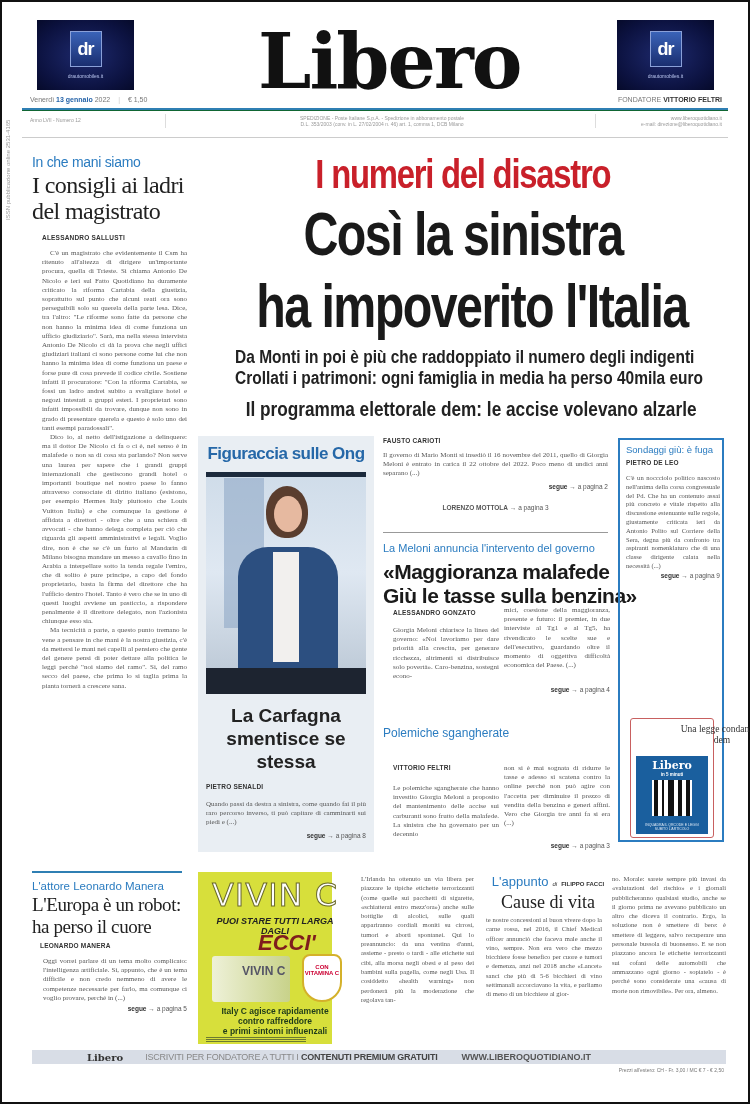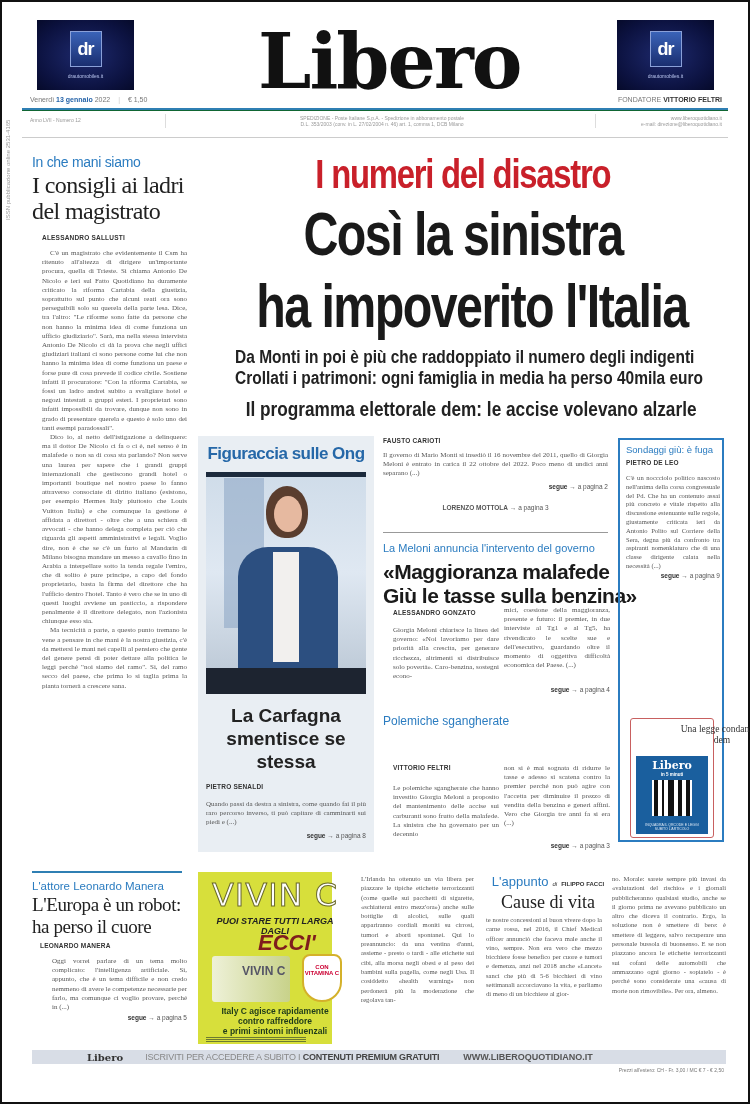--- a/index.html
+++ b/index.html
@@ -179,25 +179,25 @@
 <div class="abs byline" style="left:393px; top:609px;">ALESSANDRO GONZATO</div>
 <div class="abs body-text" style="left:393px; top:626px; width:106px;">Giorgia Meloni chiarisce la linea del governo: «Noi lavoriamo per dare priorità alla crescita, per generare ricchezza, altrimenti si distribuisce solo povertà». Caro-benzina, sostegni econo-</div>
 <div class="abs body-text" style="left:504px; top:606px; width:106px;">mici, coesione della maggioranza, presente e futuro: il premier, in due interviste al Tg1 e al Tg5, ha rivendicato le scelte sue e dell'esecutivo, guardando oltre il momento di oggettiva difficoltà economica del Paese. (...)</div>
 <div class="abs segue" style="left:504px; top:686px; width:106px;">
   <b>segue</b>
   <span> → </span>
   <span>a pagina 4</span>
 </div>
 
 <div class="abs" style="left:383px; top:714px; width:230px;">
-  <div style="font:12px 'Liberation Sans', sans-serif; color:#2b7cc0;">Polemiche sgangherate</div>
+  <div style="font:12px 'Liberation Sans', sans-serif; color:#2b7cc0;margin-top:12px;">Polemiche sgangherate</div>
 </div>
 <div class="abs byline" style="left:393px; top:764px;">VITTORIO FELTRI</div>
 <div class="abs body-text" style="left:393px; top:784px; width:106px;">Le polemiche sgangherate che hanno investito Giorgia Meloni a proposito del mantenimento delle accise sui carburanti sono frutto della malafede. La sinistra che ha governato per un decennio</div>
-<div class="abs body-text" style="left:504px; top:764px; width:106px;">non si è mai sognata di ridurre le tasse e adesso si scatena contro la premier perché non può agire con l'accetta per diminuire il prezzo di vendita della benzina e generi affini. Vero che Giorgia tre anni fa si era (...)</div>
+<div class="abs body-text" style="left:504px; top:764px; width:106px;">non si è mai sognata di ridurre le tasse e adesso si scatena contro la online perché non può agire con l'accetta per diminuire il prezzo di vendita della benzina e generi affini. Vero che Giorgia tre anni fa si era (...)</div>
 <div class="abs segue" style="left:504px; top:842px; width:106px;">
   <b>segue</b>
   <span> → </span>
   <span>a pagina 3</span>
 </div>
 
 <div class="sidebar-box"></div>
 <div class="abs" style="left:626px; top:444px; width:94px;">
   <div style="font:9.5px 'Liberation Sans', sans-serif; color:#2b7cc0;">Sondaggi giù: è fuga</div>
   <div class="byline" style="margin:4px 0 8px 0;">PIETRO DE LEO</div>
@@ -218,21 +218,21 @@
 <div class="qr" style="background:
        linear-gradient(90deg, transparent 0 2px, #111 2px 6px, transparent 6px 10px, #111 10px 12px, transparent 12px 16px, #111 16px 22px, transparent 22px 26px, #111 26px 30px, transparent 30px 34px, #111 34px 38px, transparent 38px),
        linear-gradient(0deg, #fff 0 3px, transparent 3px 7px, #fff 7px 11px, transparent 11px 15px, #fff 15px 18px, transparent 18px 24px, #fff 24px 28px, transparent 28px 32px, #fff 32px 36px),
        #fff;"></div>
 
 <div class="hr" style="left:32px; top:871px; width:150px; height:2px;"></div>
 <div class="abs" style="left:32px; top:880px; width:155px;">
   <div style="font:11.5px 'Liberation Sans', sans-serif; color:#2b7cc0; white-space:nowrap;">L'attore Leonardo Manera</div>
   <div style="font:19px/22px 'Liberation Serif', serif; color:#222; margin-top:2px; letter-spacing:-0.4px;">L'Europa è un robot: ha perso il cuore</div>
   <div class="byline" style="margin:4px 0 8px 8px;">LEONARDO MANERA</div>
-  <div class="body-text" style="margin-left:20px;">Oggi vorrei parlare di un tema molto complicato: l'intelligenza artificiale. Sì, appunto, che è un tema difficile e non credo nemmeno di avere le competenze necessarie per farlo, ma comunque ci voglio provare, perché in (...)</div>
+  <div class="body-text" style="margin-left:11px;">Oggi vorrei parlare di un tema molto complicato: l'intelligenza artificiale. Sì, appunto, che è un tema difficile e non credo nemmeno di avere le competenze necessarie per farlo, ma comunque ci voglio provare, perché in (...)</div>
   <div class="segue" style="margin-top:2px;">
     <b>segue</b>
     <span> → </span>
     <span>a pagina 5</span>
   </div>
 </div>
 
 <div class="ad-vivin">
   <div class="logo-v">VIVIN C</div>
   <div class="slogan">PUOI STARE TUTTI LARGA DAGLI</div>
@@ -258,18 +258,18 @@
     <span style="font:bold 6px 'Liberation Sans', sans-serif; color:#333;">FILIPPO FACCI</span>
   </div>
   <div style="font:18px 'Liberation Serif', serif; color:#222; margin-top:2px;">Cause di vita</div>
 </div>
 <div class="abs body-text" style="left:486px; top:915px; width:116px; font-size:6.6px; line-height:9.3px;">te nostre concessioni al buon vivere dopo la carne rossa, nel 2016, il Chief Medical officer annunciò che faceva male anche il vino, sempre. Non era vero che mezzo bicchiere fosse benefico per cuore e tumori e demenza, anzi nel 2018 anche «Lancet» sancì che più di 5-6 bicchieri di vino settimanali accorciavano la vita, e parliamo di meno di un bicchiere al gior-</div>
 <div class="abs body-text" style="left:612px; top:874px; width:114px; font-size:6.6px; line-height:9.3px;">no. Morale: sarete sempre più invasi da «valutazioni del rischio» e i giornali pubblicheranno qualsiasi studio, anche se il giorno prima ne avevano pubblicato un altro che diceva il contrario. Ergo, la soluzione non è smettere di bere: è smettere di leggere, salvo recuperare una personale bussola di buonsenso. E se non piazzano ancora le etichette terrorizzanti sui cofani delle automobili che ammazzano ogni giorno - sopiatelo - è perché sono considerate una «causa di morte non rimovibile». Per ora, almeno.</div>
 
 <div class="bottom-bar">
   <span class="mini-logo">Libero</span>
   <span class="cta">
-    <span>ISCRIVITI PER ACCEDERE A SUBITO I</span>
+    <span>ISCRIVITI PER FONDATORE A TUTTI I</span>
     <b>CONTENUTI PREMIUM GRATUITI</b>
   </span>
   <span class="url">WWW.LIBEROQUOTIDIANO.IT</span>
 </div>
 <div class="price-note">Prezzi all'estero: CH - Fr. 3,00 / MC € 7 - € 2,50</div>
 
 </body></html>

